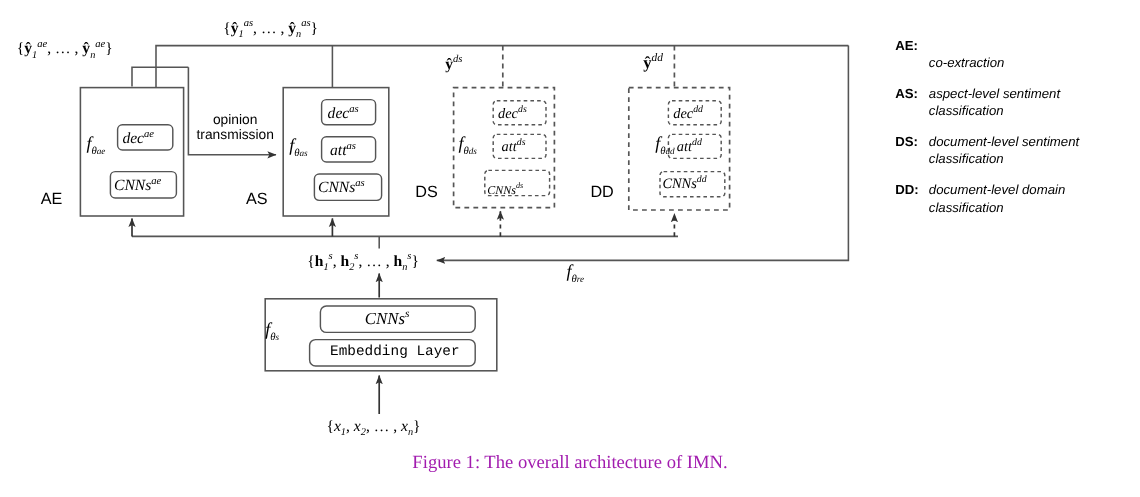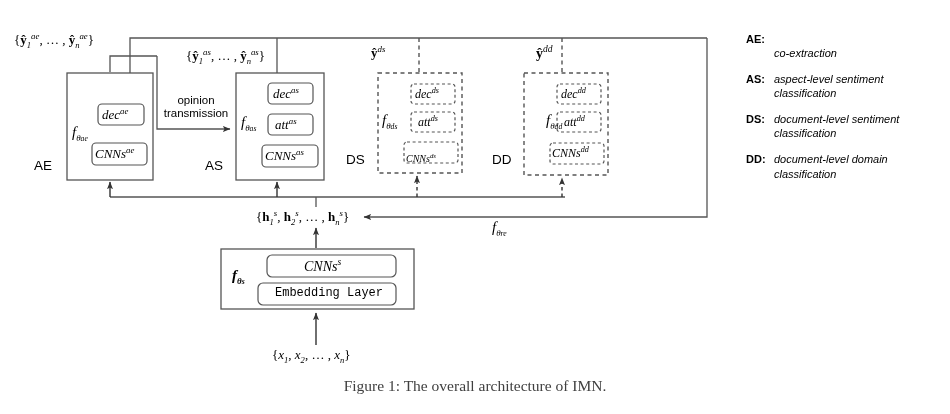--- a/index.html
+++ b/index.html
@@ -72,21 +72,21 @@
     font-family: "Liberation Sans", sans-serif;
     font-size: 11.5px;
     text-align: center;
   }
   .caption {
     position: absolute;
     width: 950px;
     text-align: center;
     font-family: "Liberation Serif", "DejaVu Serif", serif;
     font-size: 15.5px;
-    color: #404040;
+    color: #a21caf;
   }
   
   #legend {
     position: absolute;
     left: 746px;
     top: 32px;
     width: 200px;
   }
   .legend-row {
     display: flex;
@@ -179,43 +179,43 @@
 
     <line x1="562" y1="72" x2="562" y2="38" stroke="#555555" stroke-width="1.4" stroke-dasharray="4,3.5"></line>
 
     <path d="M707,38 L707,217 L364,217" fill="none" stroke="#555555" stroke-width="1.3" marker-end="url(#arrHeadL)"></path>
   </svg>
 
   <div class="lbl yhat" style="left:14px; top:31px; font-size:13px;">
     <span class="mathup">{</span><span class="mathup" style="font-weight:bold;">ŷ</span><span class="sub">1</span><span class="sup">ae</span><span class="mathup">, … , </span><span class="mathup" style="font-weight:bold;">ŷ</span><span class="sub">n</span><span class="sup">ae</span><span class="mathup">}</span>
   </div>
 
-  <div class="lbl yhat" style="left:186px; top:47px; font-size:13px;text-align:center;">
+  <div class="lbl yhat" style="left:186px; top:14px; font-size:13px;text-align:center;">
     <span class="mathup">{</span><span class="mathup" style="font-weight:bold;">ŷ</span><span class="sub">1</span><span class="sup">as</span><span class="mathup">, … , </span><span class="mathup" style="font-weight:bold;">ŷ</span><span class="sub">n</span><span class="sup">as</span><span class="mathup">}</span>
   </div>
 
   <div class="lbl yhat" style="left:371px; top:44px; font-size:13px;">
     <span class="mathup" style="font-weight:bold;">ŷ</span><span class="sup">ds</span>
   </div>
 
   <div class="lbl yhat" style="left:536px; top:44px; font-size:14px;">
     <span class="mathup" style="font-weight:bold;">ŷ</span><span class="sup">dd</span>
   </div>
 
   <div class="lbl bigname" style="left:34px; top:158px;">AE</div>
   <div class="lbl bigname" style="left:205px; top:158px;">AS</div>
   <div class="lbl bigname" style="left:346px; top:152px;">DS</div>
   <div class="lbl bigname" style="left:492px; top:152px;">DD</div>
 
-  <div class="lbl ftheta" style="left:72px; top:124px;text-align:right;">f<span class="sub" style="font-size:0.6em;">θ<span style="font-size:0.85em;">ae</span></span></div>
+  <div class="lbl ftheta" style="left:72px; top:112px;text-align:right;">f<span class="sub" style="font-size:0.6em;">θ<span style="font-size:0.85em;">ae</span></span></div>
   <div class="lbl ftheta" style="left:241px; top:114px;">f<span class="sub" style="font-size:0.6em;">θ<span style="font-size:0.85em;">as</span></span></div>
   <div class="lbl ftheta" style="left:382px; top:112px;">f<span class="sub" style="font-size:0.6em;">θ<span style="font-size:0.85em;">ds</span></span></div>
   <div class="lbl ftheta" style="left:528px; top:112px;margin-left:18px;">f<span class="sub" style="font-size:0.6em;">θ<span style="font-size:0.85em;">dd</span></span></div>
-  <div class="lbl ftheta" style="left:232px; top:267px;font-weight:bold;">f<span class="sub" style="font-size:0.6em;">θ<span style="font-size:0.85em;">s</span></span></div>
-  <div class="lbl ftheta" style="left:492px; top:219px;">f<span class="sub" style="font-size:0.6em;">θ<span style="font-size:0.85em;">re</span></span></div>
+  <div class="lbl ftheta" style="left:221px; top:267px;">f<span class="sub" style="font-size:0.6em;">θ<span style="font-size:0.85em;">s</span></span></div>
+  <div class="lbl ftheta" style="left:472px; top:219px;">f<span class="sub" style="font-size:0.6em;">θ<span style="font-size:0.85em;">re</span></span></div>
 
   <div class="lbl innerlabel" style="left:102px; top:106px;">dec<span class="sup">ae</span></div>
   <div class="lbl innerlabel" style="left:95px; top:145px;">CNNs<span class="sup">ae</span></div>
 
   <div class="lbl innerlabel" style="left:273px; top:85px;">dec<span class="sup">as</span></div>
   <div class="lbl innerlabel" style="left:275px; top:116px;">att<span class="sup">as</span></div>
   <div class="lbl innerlabel" style="left:265px; top:147px;">CNNs<span class="sup">as</span></div>
 
   <div class="lbl innerlabel" style="left:415px; top:86px; font-size:12px;">dec<span class="sup">ds</span></div>
   <div class="lbl innerlabel" style="left:418px; top:114px; font-size:12px;">att<span class="sup">ds</span></div>

